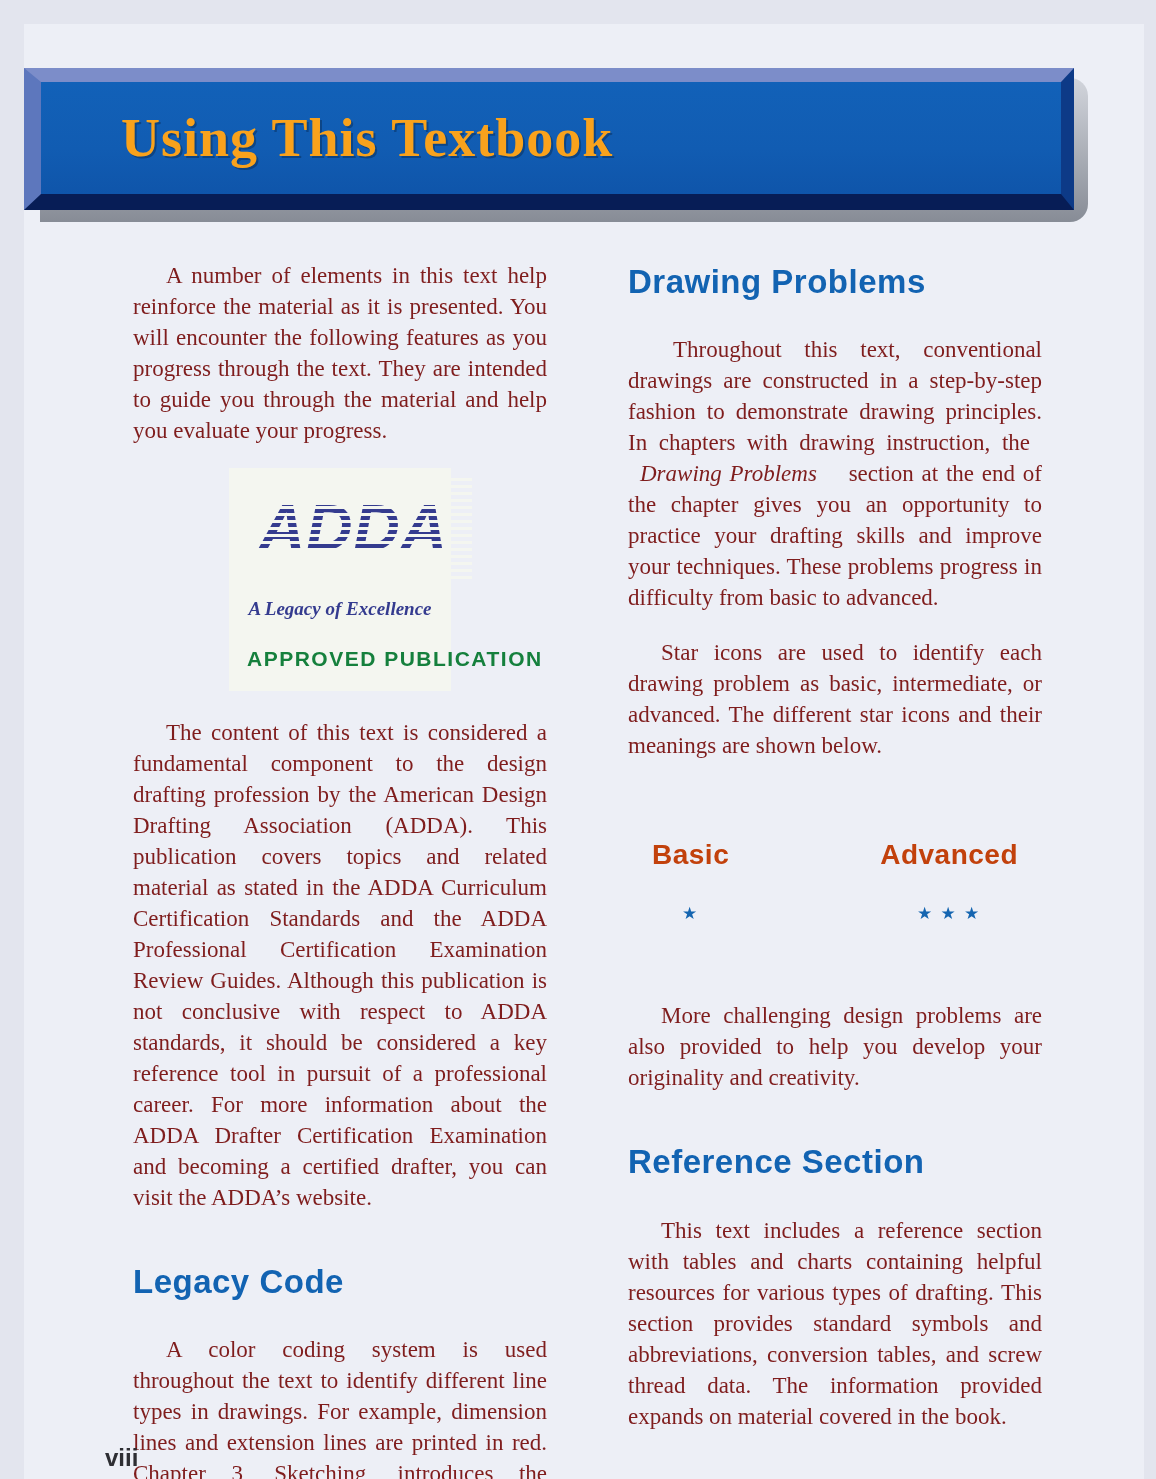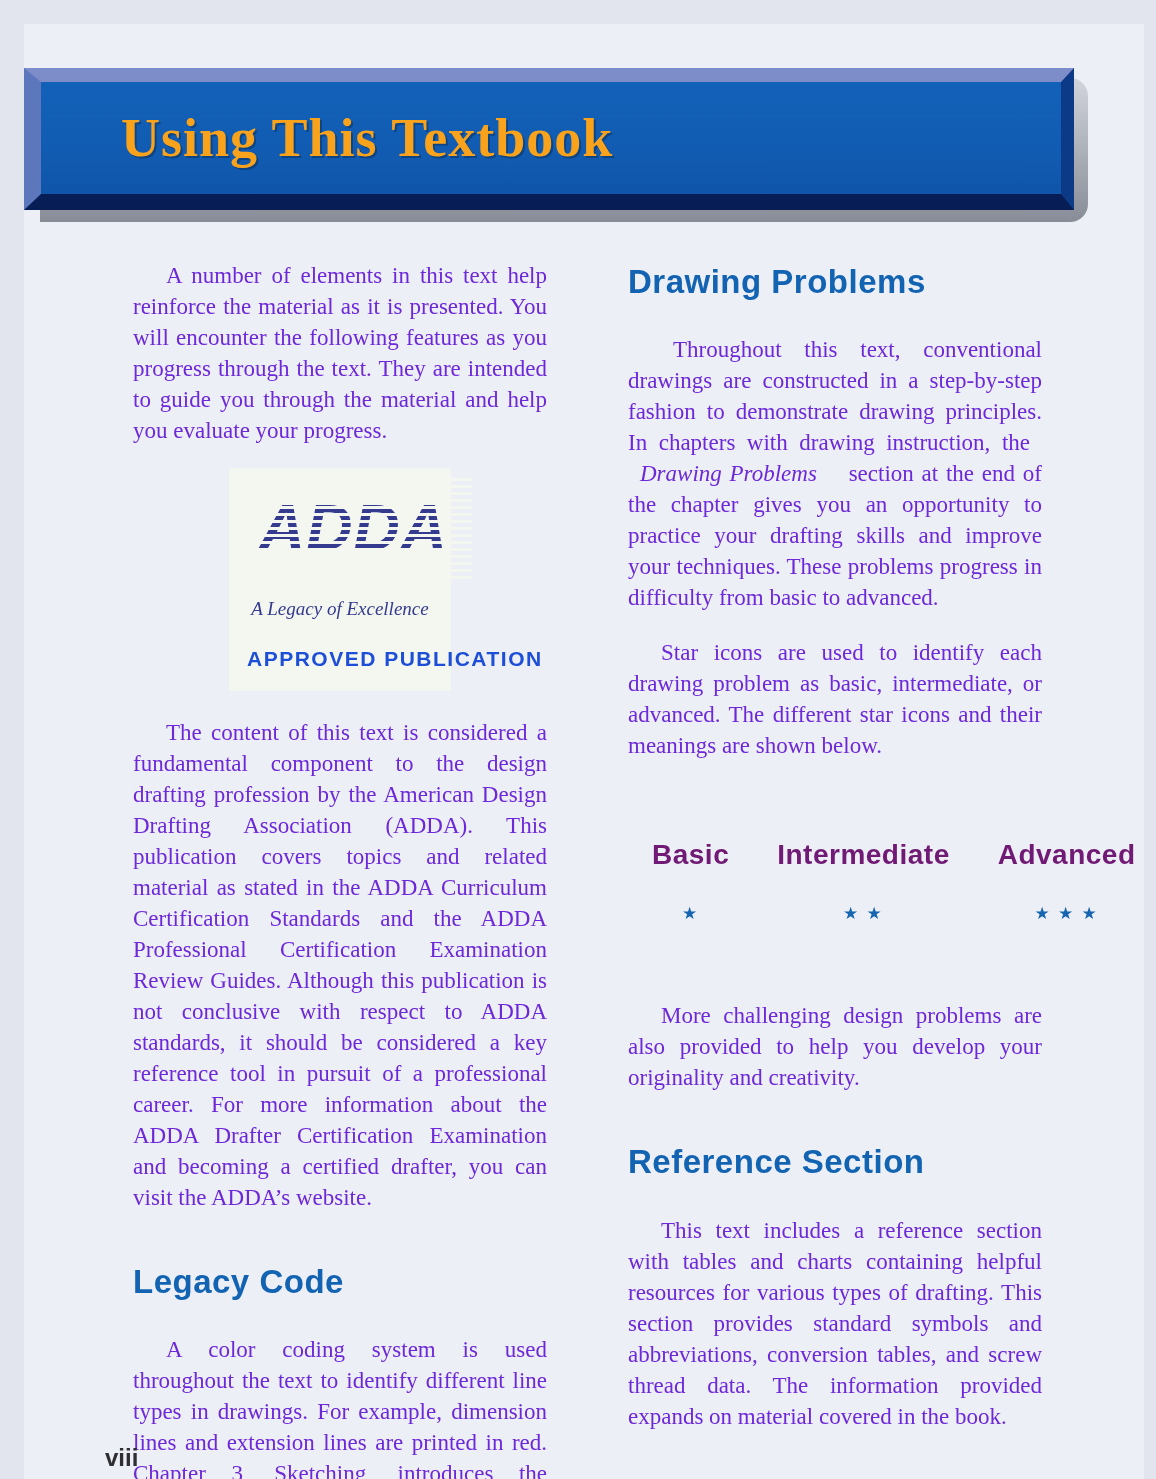--- a/index.html
+++ b/index.html
@@ -44,21 +44,21 @@
   
   .col { position:absolute; top:212px; width:462px; }
   .col-left  { left:85px;  }
   .col-right { left:580px; }
 
   p.body {
     font-size:23px;
     line-height:31px;
     text-align:justify;
     text-indent:33px;
-    color:#6d28d9;
+    color:#7f1d1d;
   }
   h2.sec {
     font-family:"Liberation Sans", sans-serif;
     font-weight:bold;
     font-size:33px;
     line-height:1.1;
     color:#1263b2;
     letter-spacing:0.5px;
     margin:27px 0 10px 0;
   }
@@ -82,45 +82,45 @@
     letter-spacing:1px;
     display:block;
   }
   .adda-stripes {
     position:absolute; inset:2px 0 4px 0;
     background:repeating-linear-gradient(180deg, rgba(244,246,240,0) 0 4px, #f4f6f0 4px 7px);
     pointer-events:none;
   }
   .adda-tagline {
     font-family:"Liberation Serif", serif;
-    font-style:italic; font-weight:normal;
+    font-style:italic; font-weight:bold;
     font-size:19px; color:#343b8f;
     margin-top:2px;
     white-space:nowrap;
   }
   .adda-sub {
     font-family:"Liberation Sans", sans-serif;
     font-weight:bold;
-    font-size:21px; color:#1d4ed8;
+    font-size:21px; color:#15803d;
     letter-spacing:1.5px;
     margin-top:3px;
     white-space:nowrap;
   }
 
   
   .levels {
     display:flex; justify-content:space-between;
     margin:30px 0 4px 0;
   }
   .level { text-align:center; }
   .level-label {
     font-family:"Liberation Sans", sans-serif;
     font-weight:bold;
     font-size:28px;
-    color:#701a75;
+    color:#c2410c;
     letter-spacing:0.5px;
     display:block;
   }
   .level-stars {
     display:block;
     margin-top:8px;
     font-size:17px;
     color:#1565b0;
     letter-spacing:2px;
   }
@@ -172,24 +172,20 @@
     <p class="body"><span>Throughout this text, conventional drawings are constructed in a step-by-step fashion to demonstrate drawing principles. In chapters with drawing instruction, the </span><span class="italic">Drawing Problems</span><span> section at the end of the chapter gives you an opportunity to practice your drafting skills and improve your techniques. These problems progress in difficulty from basic to advanced.</span></p>
 
     <p class="body">Star icons are used to identify each drawing problem as basic, intermediate, or advanced. The different star icons and their meanings are shown below.</p>
 
     <div class="levels">
       <div class="level">
         <span class="level-label">Basic</span>
         <span class="level-stars">★</span>
       </div>
       <div class="level">
-        <span class="level-label">Intermediate</span>
-        <span class="level-stars">★ ★</span>
-      </div>
-      <div class="level">
         <span class="level-label">Advanced</span>
         <span class="level-stars">★ ★ ★</span>
       </div>
     </div>
 
     <p class="body after-levels">More challenging design problems are also provided to help you develop your originality and creativity.</p>
 
     <h2 class="sec">Reference Section</h2>
     <p class="body">This text includes a reference section with tables and charts containing helpful resources for various types of drafting. This section provides standard symbols and abbreviations, conversion tables, and screw thread data. The information provided expands on material covered in the book.</p>
 

